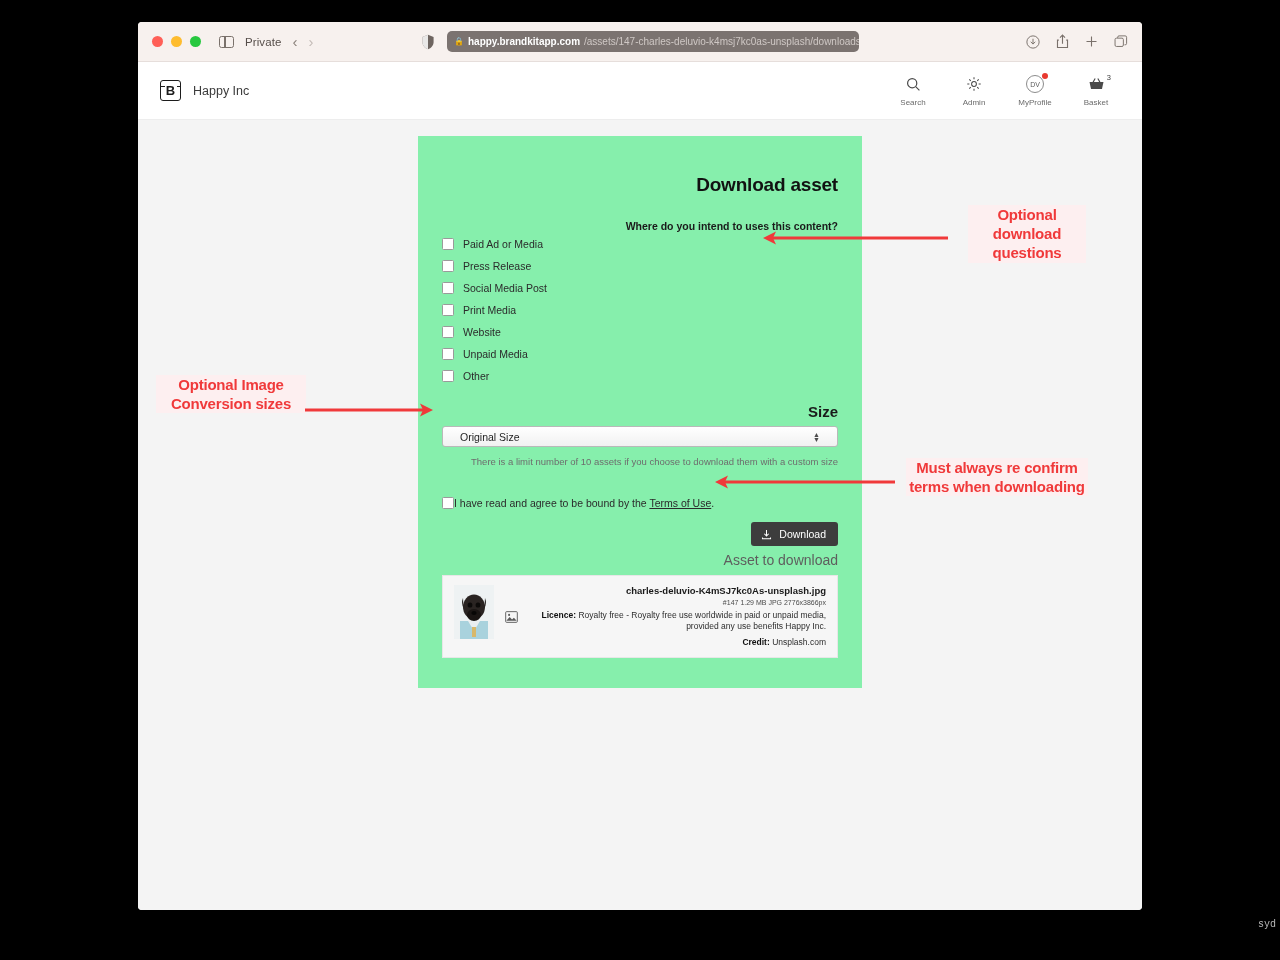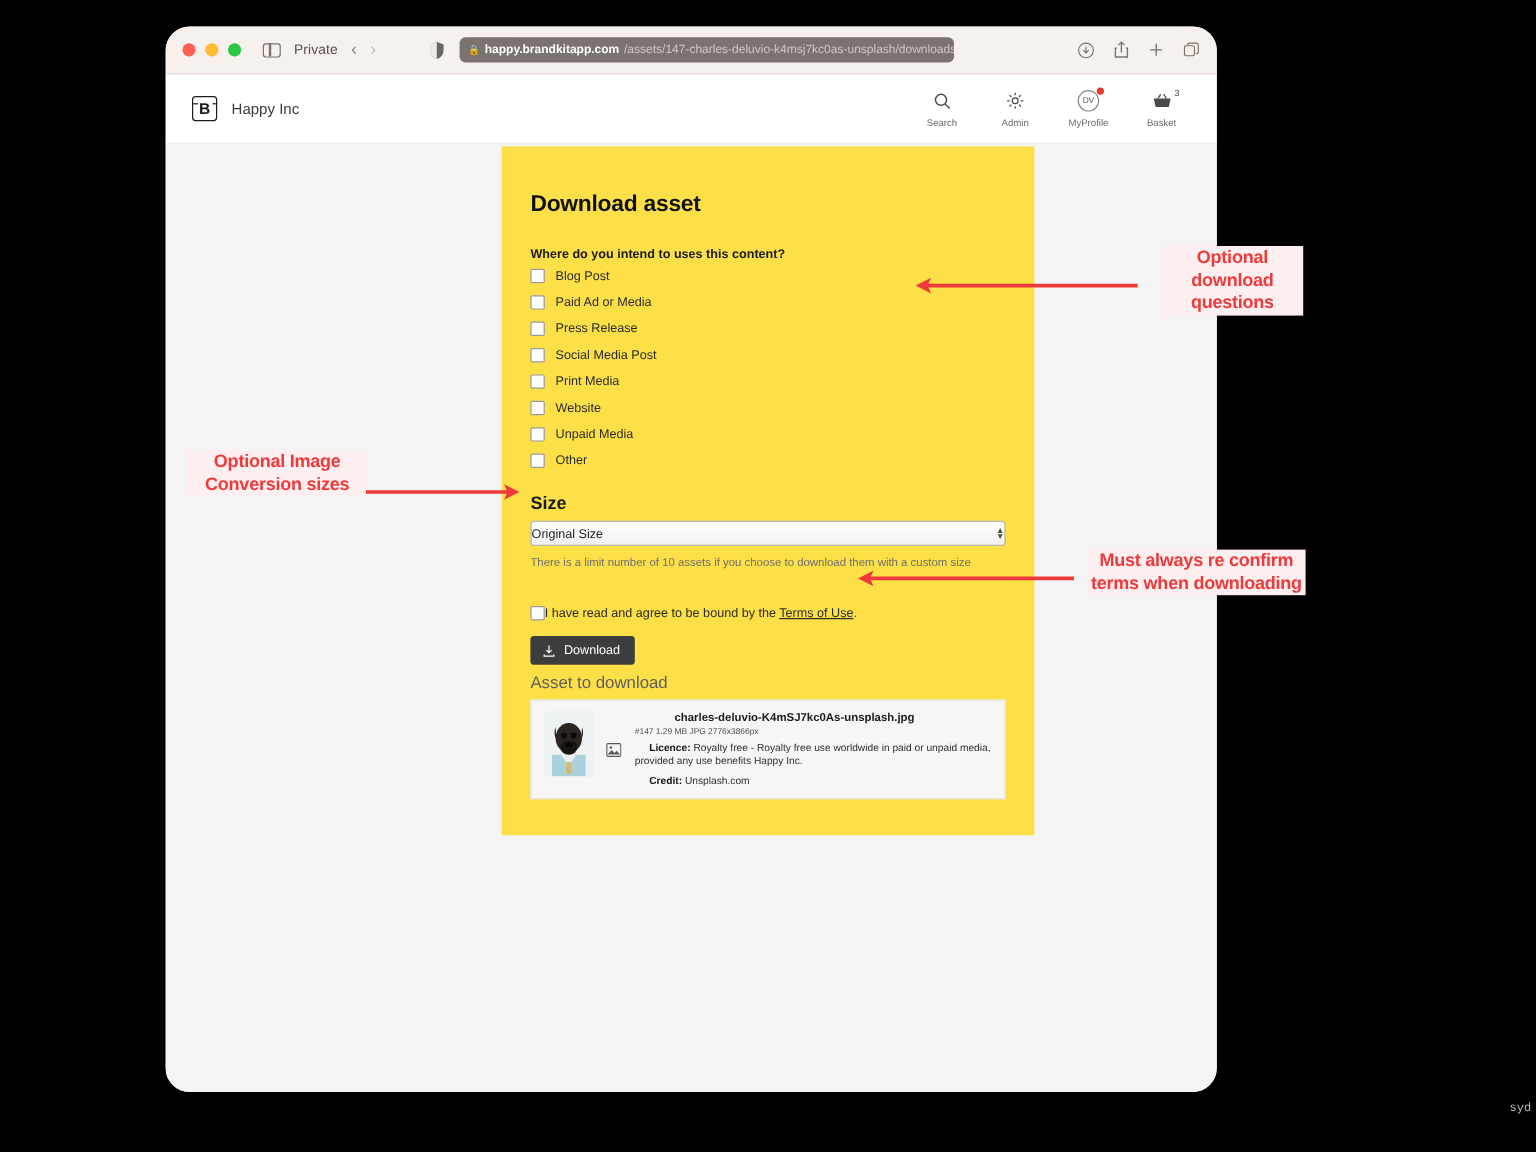--- a/index.html
+++ b/index.html
@@ -6,22 +6,22 @@
   html, body {
     width: 1280px; height: 960px;
     background: #000; overflow: hidden;
     font-family: "Liberation Sans", sans-serif;
   }
   #screen { position: relative; width: 1280px; height: 960px; background: #000; }
 
   
   .browser {
     position: absolute; left: 138px; top: 22px;
-    width: 876px; height: 888px;
-    background: #ffffff; border-radius: 20px; overflow: hidden;
+    width: 1004px; height: 888px;
+    background: #ffffff; border-radius: 4px; overflow: hidden;
   }
   .toolbar {
     position: relative; height: 40px; background: #f7f1ee;
     display: flex; align-items: center; padding: 0 14px;
     border-bottom: 1px solid #e6dedb;
   }
   .traffic { display: flex; gap: 8px; align-items: center; margin-right: 18px; }
   .dot { width: 11px; height: 11px; border-radius: 50%; }
   .dot.red { background: #ff5f57; }
   .dot.yellow { background: #febc2e; }
@@ -71,35 +71,35 @@
     width: 18px; height: 18px; border-radius: 50%; border: 1.2px solid #8c8c8c;
     display: flex; align-items: center; justify-content: center;
     font-size: 7px; color: #5c5c5c; letter-spacing: -.2px;
   }
   .notif-dot { position: absolute; top: -1px; right: 7px; width: 6px; height: 6px; border-radius: 50%; background: #e8392f; }
   .basket-count { position: absolute; top: -1px; right: 5px; font-size: 7.5px; color: #3b3b3b; }
 
   
   .page { position: relative; height: 790px; background: #f4f4f4; }
   .card {
-    position: absolute; left: 280px; top: 2px; width: 444px; min-height: 535px;
-    background: #fde047; padding: 38px 24px 30px 24px;
+    position: absolute; left: 280px; top: 16px; width: 444px; min-height: 535px;
+    background: #86efac; padding: 38px 24px 30px 24px; text-align: right;
   }
   .h1 { font-size: 19px; font-weight: bold; color: #111; letter-spacing: -.2px; }
 
   .q-label { margin-top: 24px; font-size: 10.5px; font-weight: bold; color: #1a1a1a; }
   .opt-row { display: flex; align-items: center; gap: 9px; height: 20px; margin-top: 2px; }
   .cbox { width: 12px; height: 12px; border: 1px solid #9a9a9a; border-radius: 1.5px; background: #fff; flex: none; }
   .opt-text { font-size: 10.5px; color: #2b2b2b; }
 
   .size-label { margin-top: 17px; font-size: 15px; font-weight: bold; color: #1a1a1a; }
   .select {
     margin-top: 6px; height: 21px; border: 1px solid #b9b9b9; border-radius: 3px;
     background: linear-gradient(#ffffff, #f1f1f1);
-    display: flex; align-items: center; padding: 0 0;
+    display: flex; align-items: center; padding: 0 17px;
     font-size: 10.5px; color: #1f1f1f; position: relative;
   }
   .stepper { margin-left: auto; display: flex; flex-direction: column; line-height: 5px; color: #4c4c4c; font-size: 7px; }
   .hint { margin-top: 9px; font-size: 9.5px; color: #6d6d6d; }
 
   .terms-row { margin-top: 30px; display: flex; align-items: center; gap: 0; }
   .terms-text { font-size: 10.5px; color: #2b2b2b; }
   .terms-link { color: #2b2b2b; text-decoration: underline; }
 
   .dl-btn {
@@ -245,24 +245,20 @@
     </div>
 
     <div class="page">
 
       <div class="card">
         <div class="h1">Download asset</div>
 
         <div class="q-label">Where do you intend to uses this content?</div>
 
         <div>
-          <div class="opt-row">
-            <div class="cbox"></div>
-            <div class="opt-text">Blog Post</div>
-          </div>
           <div class="opt-row">
             <div class="cbox"></div>
             <div class="opt-text">Paid Ad or Media</div>
           </div>
           <div class="opt-row">
             <div class="cbox"></div>
             <div class="opt-text">Press Release</div>
           </div>
           <div class="opt-row">
             <div class="cbox"></div>

